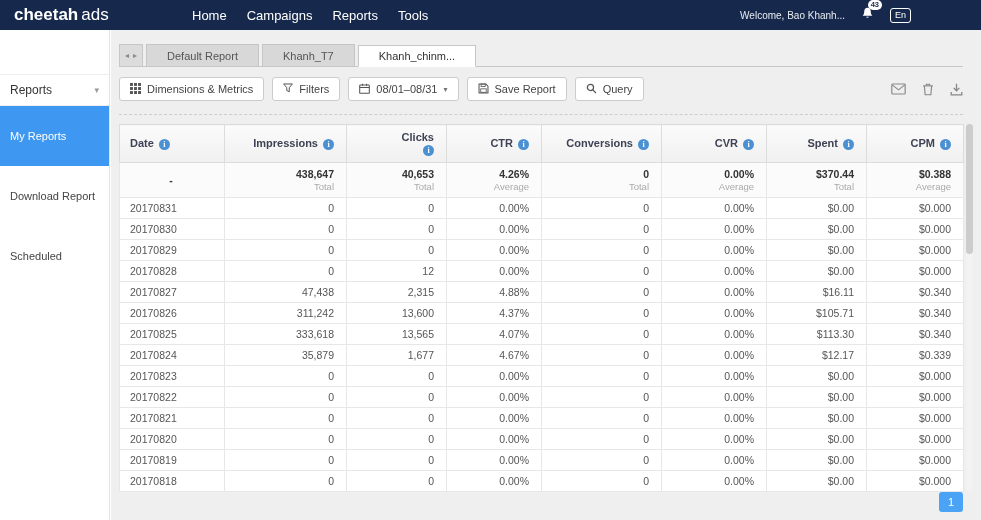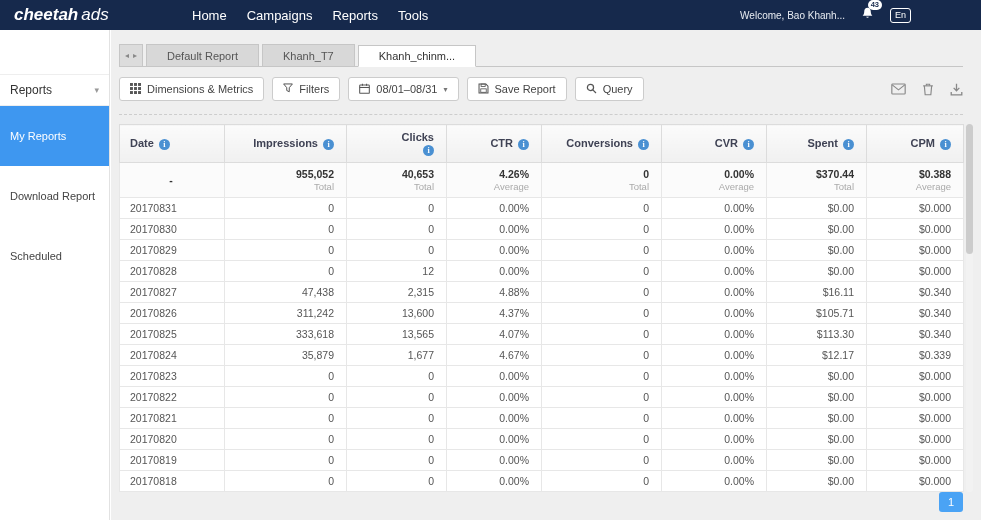--- a/index.html
+++ b/index.html
@@ -1,21 +1,21 @@
 <!DOCTYPE html>
 <html><head>
 <meta charset="utf-8">
 <style>
   * { box-sizing: border-box; margin: 0; padding: 0; }
   html,body { width: 981px; height: 520px; overflow: hidden; }
   body { font-family: "Liberation Sans", sans-serif; background: #fff; position: relative; }
 
   
   .navbar { height: 30px; background: #16294c; display: flex; align-items: center; color: #fff; }
-  .logo { margin-left: 14px; font-size: 17px; white-space: nowrap; width: 130px; font-style: italic; }
+  .logo { margin-left: 14px; font-size: 17px; white-space: nowrap; width: 130px; }
   .logo b { font-weight: bold; }
   .logo span.light { font-weight: 300; margin-left: 3px; }
   .nav-items { display: flex; gap: 20px; margin-left: 48px; font-size: 13px; }
   .nav-item { cursor: pointer; }
   .nav-right { margin-left: auto; margin-right: 70px; display: flex; align-items: center; gap: 16px; }
   .welcome { font-size: 10px; color: #e8ecf2; }
   .bell-wrap { position: relative; display: inline-flex; }
   .badge { position: absolute; top: -6px; right: -8px; background: #fff; color: #16294c;
            border-radius: 7px; font-size: 7.5px; padding: 1px 3px; font-weight: bold; line-height: 1; }
   .lang { border: 1px solid #fff; border-radius: 3px; font-size: 9px; padding: 2px 4px; line-height: 1; }
@@ -219,21 +219,21 @@
             <th><span>Spent</span><span class="info">i</span></th>
             <th><span>CPM</span><span class="info">i</span></th>
           </tr>
         </thead>
       <tbody>
           <tr class="summary">
             <td>
               <div class="val">-</div>
             </td>
             <td>
-              <div class="val">955,052</div>
+              <div class="val">438,647</div>
               <div class="sub">Total</div>
             </td>
             <td>
               <div class="val">40,653</div>
               <div class="sub">Total</div>
             </td>
             <td>
               <div class="val">4.26%</div>
               <div class="sub">Average</div>
             </td>

